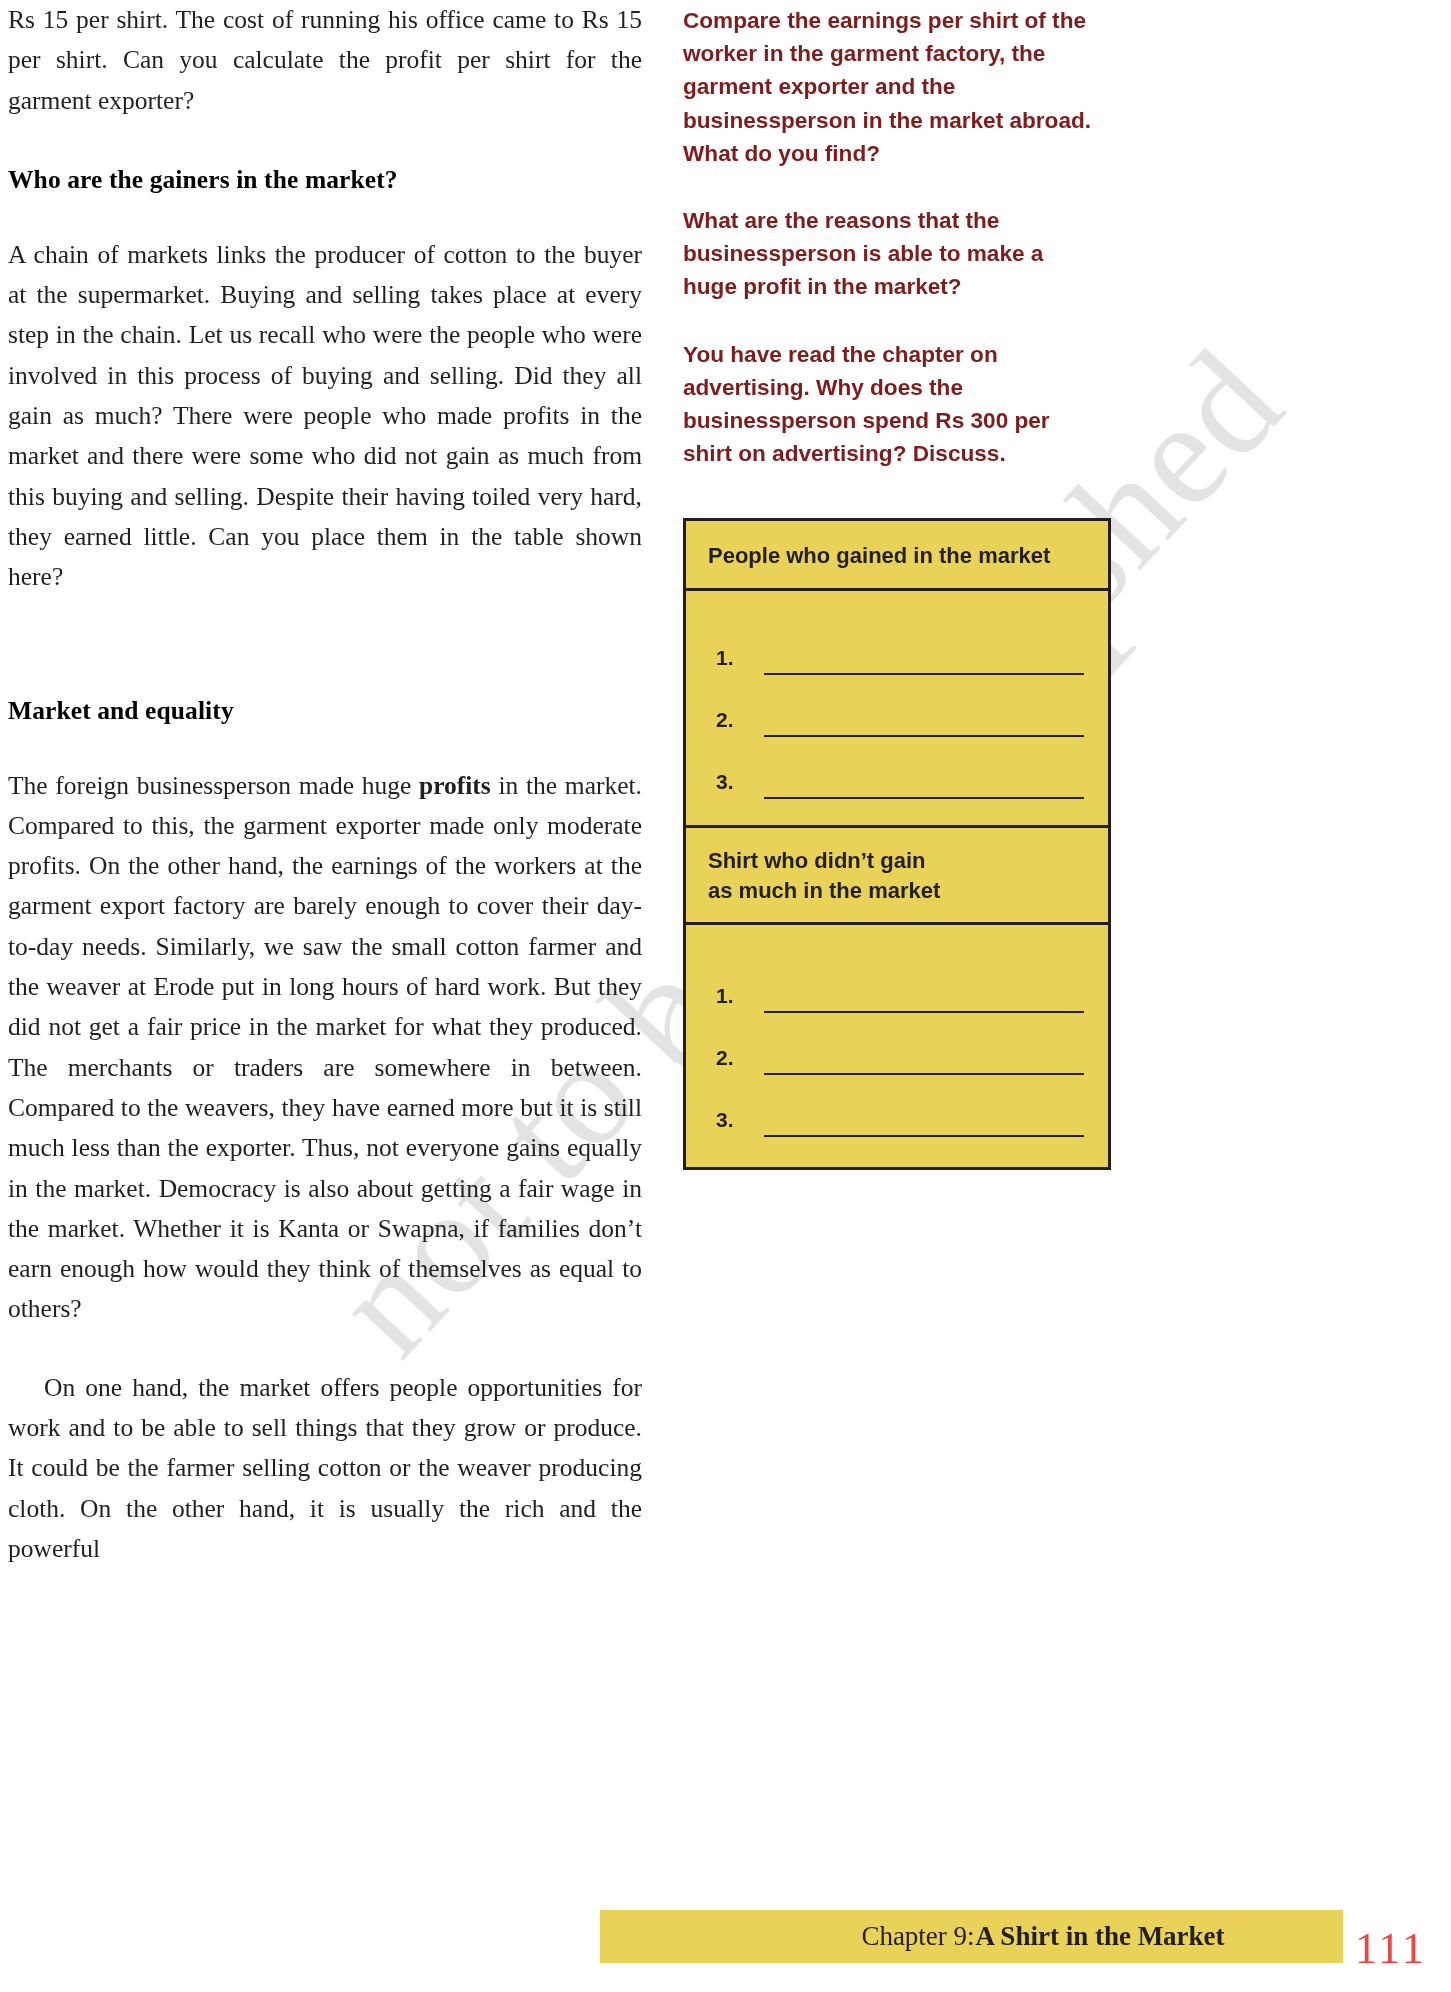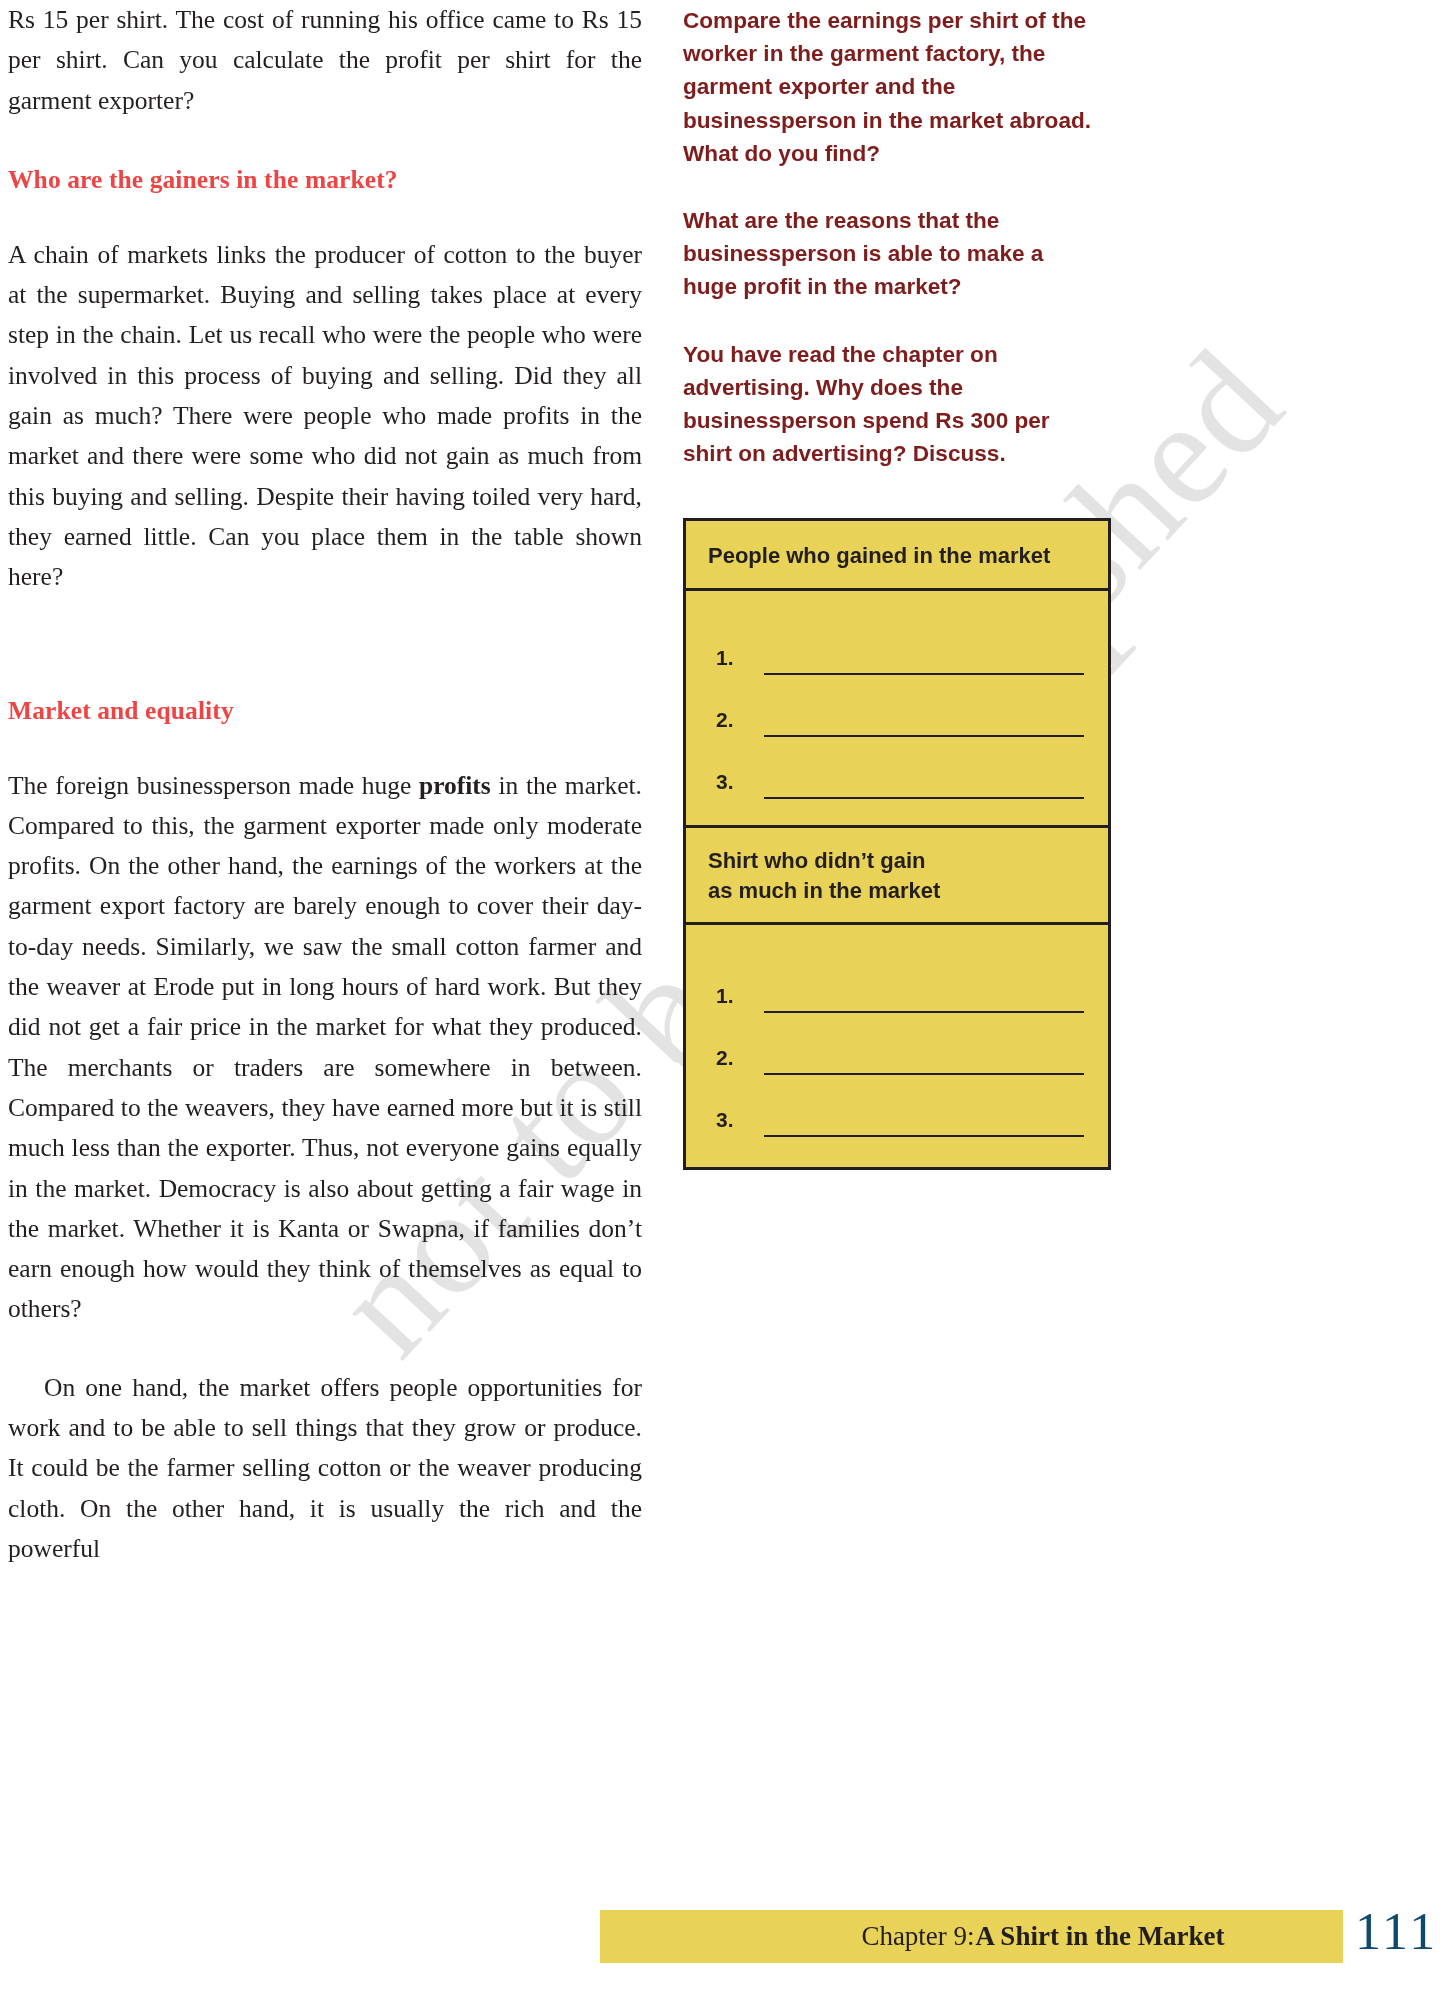--- a/index.html
+++ b/index.html
@@ -65,21 +65,21 @@
   }
   .body-p.gap-before{margin-top:38px;}
   .body-p.indent{text-indent:36px;}
   .body-p b{font-weight:bold;}
 
   .sec-head{
     font-family:"Liberation Serif", serif;
     font-weight:bold;
     font-size:25.5px;
     line-height:34px;
-    color:#ef4444;
+    color:#000000;
     margin:42px 0 0 0;
     letter-spacing:0.1px;
   }
 
   
   .question{
     font-family:"Liberation Sans", sans-serif;
     font-weight:bold;
     font-size:22.6px;
     line-height:33.2px;
@@ -161,24 +161,24 @@
     display:flex;align-items:center;justify-content:center;
     font-family:"Liberation Serif", serif;
     font-size:27px;
     color:#231f20;
     white-space:nowrap;
   }
   .footer-text .chap{font-weight:normal;}
   .footer-text .title{font-weight:bold;margin-left:1px;}
   .page-num{
     position:absolute;
-    left:1355px;top:2px;
-    font-family:"Liberation Serif", serif;
-    font-size:52px;
-    color:#0c4a6e;
+    left:1355px;top:23px;
+    font-family:"Liberation Serif", serif;
+    font-size:44px;
+    color:#ef4444;
     letter-spacing:3px;
   }
 </style>
 </head>
 <body>
 
 <div class="page">
 
   <div class="watermark">
     <div class="wm-text wm1">not to be republished</div>

